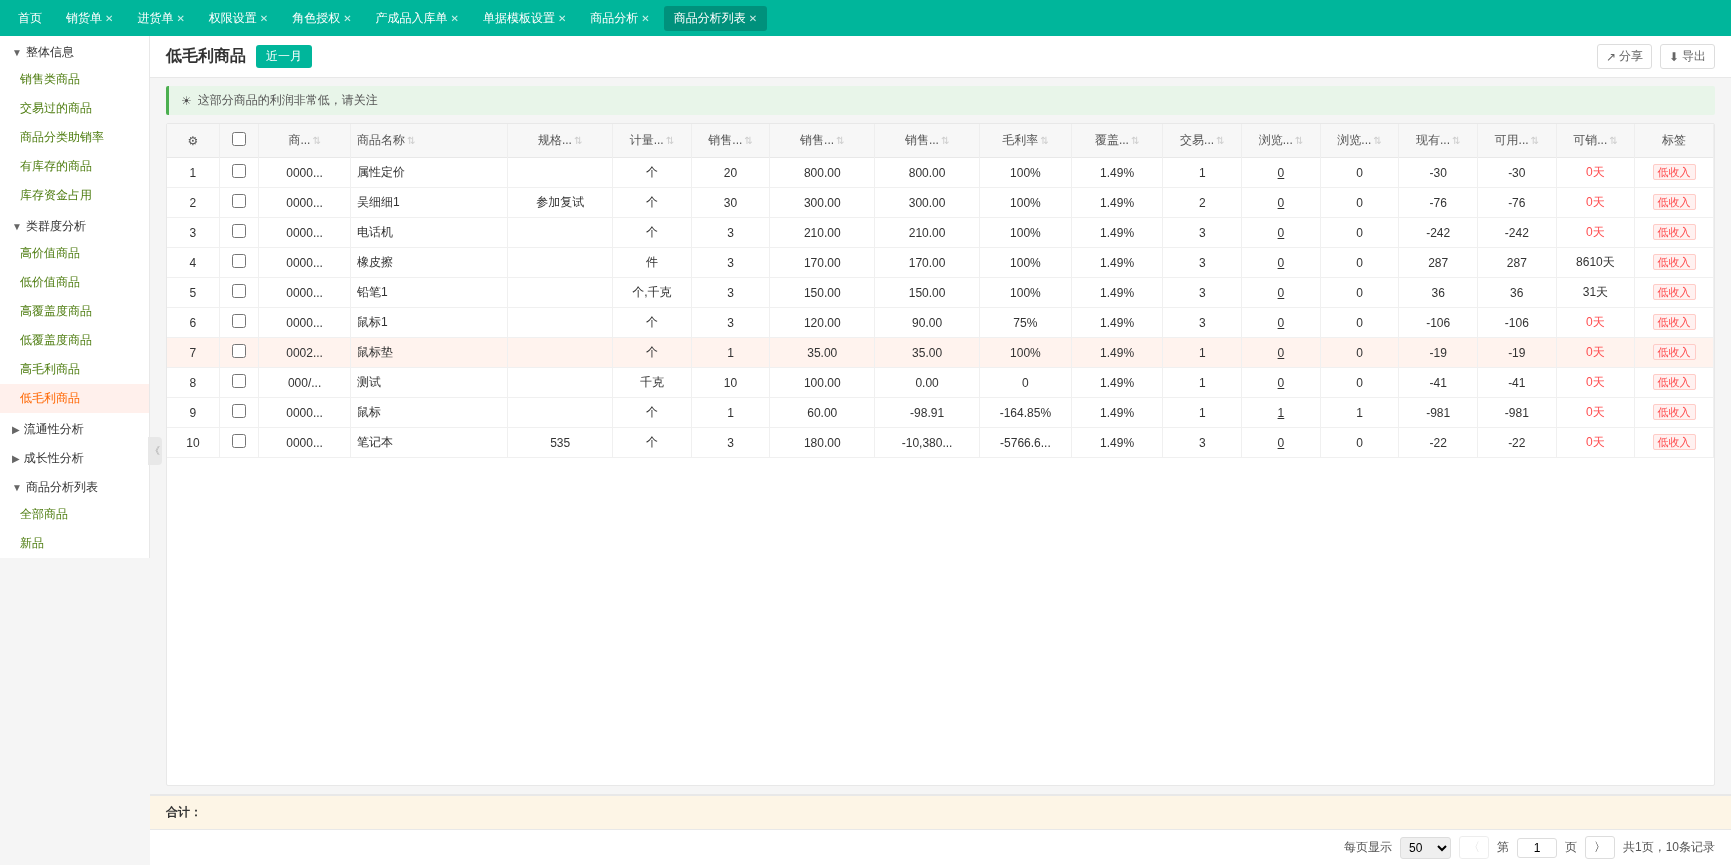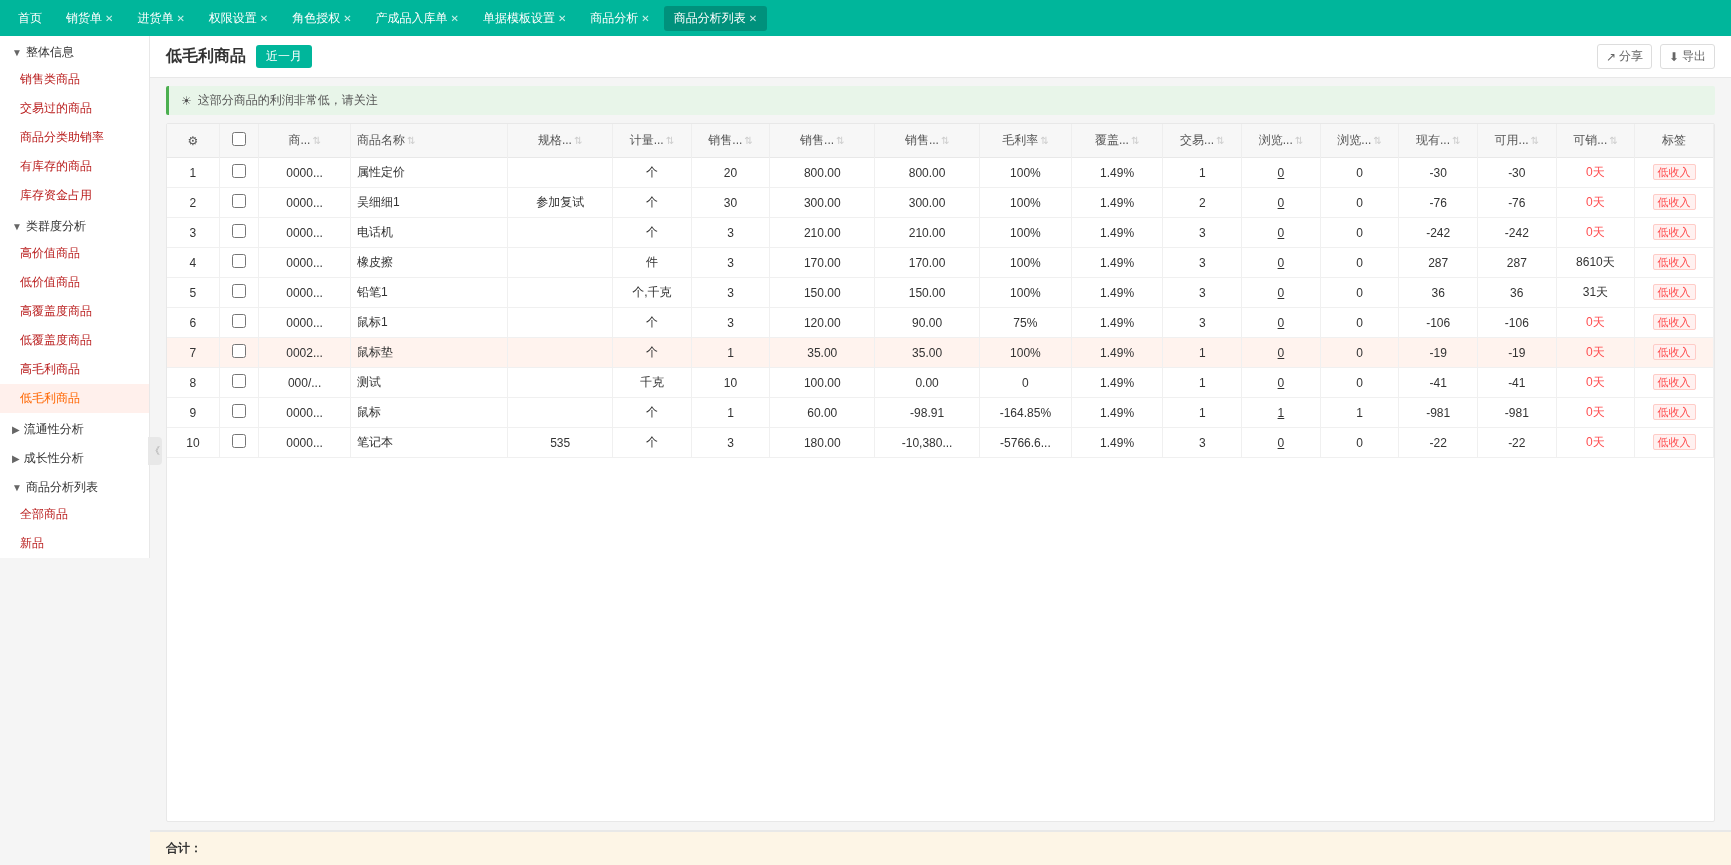--- a/index.html
+++ b/index.html
@@ -47,21 +47,21 @@
       padding: 8px 12px 4px 12px;
       font-size: 12px;
       display: flex;
       align-items: center;
       gap: 4px;
       cursor: pointer;
     }
     .sidebar-group-title .arrow { font-size: 10px; color: #666; }
     .sidebar-item {
       padding: 6px 12px 6px 20px;
-      color: #b91c1c;
+      color: #4d7c0f;
       cursor: pointer;
       font-size: 12px;
     }
     .sidebar-item.active { background: #fff0ec; color: #ff6600; }
 
     
     .content {
       flex: 1;
       display: flex;
       flex-direction: column;
@@ -617,16 +617,30 @@
     </tr>
           </tbody>
       </table>
     </div>
 
     <div style="background:#22c55e; border-top:1px solid #e8e8e8;">
       <div class="footer-totals">
         <span class="footer-label">合计：</span>
       </div>
 
+      <div class="pagination-bar">
+        <span>每页显示</span>
+        <select class="page-size-select">
+          <option>50</option>
+          <option>100</option>
+          <option>200</option>
+        </select>
+        <button class="page-btn" disabled="">〈</button>
+        <span>第</span>
+        <input class="page-input" type="text" value="1" style="">
+        <span>页</span>
+        <button class="page-btn">〉</button>
+        <span>共1页，10条记录</span>
+      </div>
     </div>
 
   </div>
 </div>
 
 </body></html>

